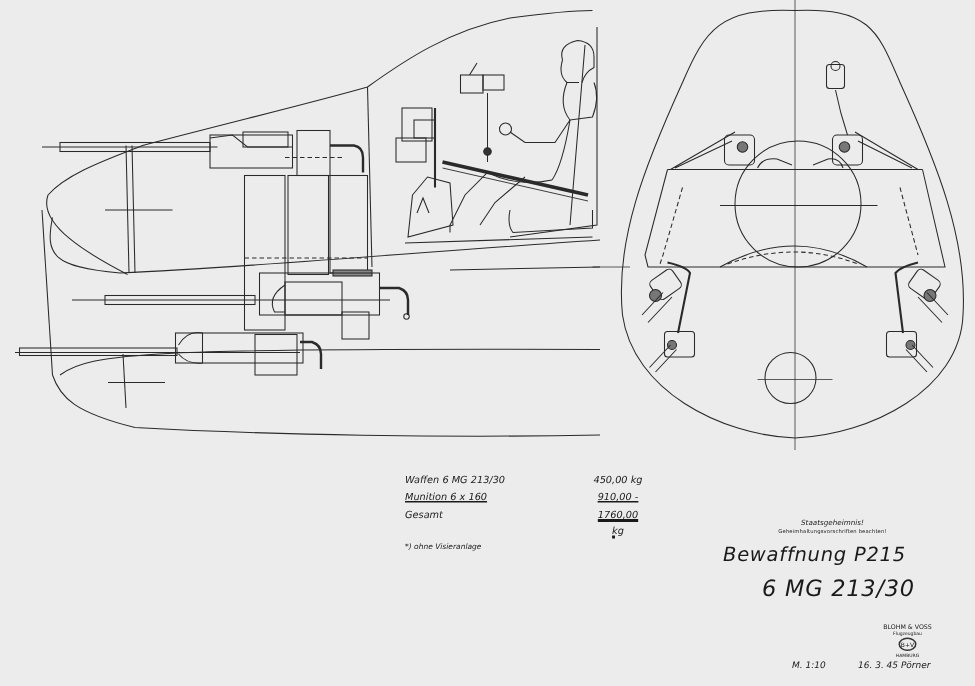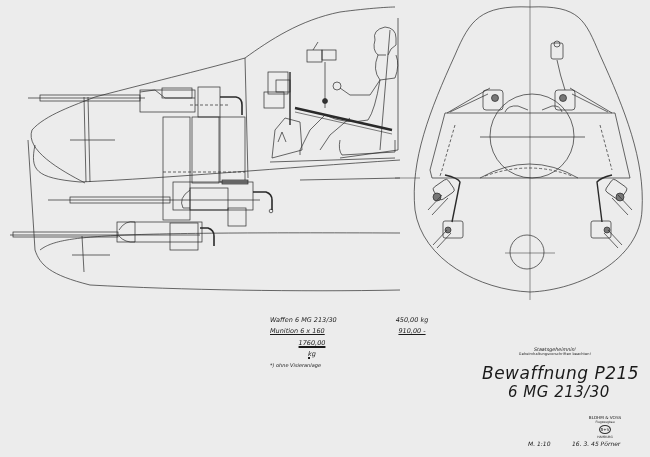--- a/index.html
+++ b/index.html
@@ -18,21 +18,21 @@
   }
   .weights .row { display: flex; }
   .weights .lbl { width: 100px; }
   .weights .val { width: 36px; text-align: center; margin-left: 24px; }
   .weights .note { margin-left: 4px; width: 12px; }
   .weights .u-row .lbl, .weights .u-row .val { text-decoration: underline; }
   .weights .total .val { text-decoration: underline; text-decoration-thickness: 1.5px; }
   .weights .foot { font-size: 5px; margin-top: 1px; }
   .secret { position: absolute; left: 510px; top: 347px; font-size: 4.8px; font-style: italic; text-align: center; width: 90px; }
   .secret .sub { font-size: 3.5px; font-style: normal; letter-spacing: 0.1px; }
-  .title { position: absolute; left: 482px; top: 363px; font-size: 17px; font-style: italic; font-weight: normal; letter-spacing: 0.5px; }
+  .title { position: absolute; left: 482px; top: 363px; font-size: 13px; font-style: italic; font-weight: normal; letter-spacing: 0.5px; }
   .subtitle { position: absolute; left: 508px; top: 383px; font-size: 15px; font-style: italic; letter-spacing: 0.5px; }
   .stamp { position: absolute; left: 580px; top: 415px; width: 50px; text-align: center; font-size: 4.2px; }
   .stamp .logo { display: inline-block; border: 0.7px solid #333; border-radius: 50%; width: 10px; height: 7px; font-size: 4px; line-height: 7px; margin: 1px 0; }
   .scale { position: absolute; left: 528px; top: 440px; font-size: 6px; font-style: italic; }
   .date { position: absolute; left: 572px; top: 440px; font-size: 6px; font-style: italic; }
 </style>
 </head>
 <body>
 
 <svg class="drawing" width="650" height="457" viewBox="0 0 650 457" fill="none" stroke="#2a2a2a" stroke-width="0.7">
@@ -182,20 +182,21 @@
     <span class="lbl">Waffen 6 MG 213/30</span>
     <span class="val">450,00 kg</span>
     <span class="note"></span>
   </div>
   <div class="row u-row">
     <span class="lbl">Munition 6 x 160</span>
     <span class="val">910,00 -</span>
     <span class="note"></span>
   </div>
   <div class="row total" style="margin-top:2px;">
+    <span class="lbl">Gesamt</span>
     <span class="val">1760,00 kg</span>
   </div>
   <div class="foot">*) ohne Visieranlage</div>
 </div>
 
 <div class="secret hand">
   <div>Staatsgeheimnis!</div>
   <div class="sub">Geheimhaltungsvorschriften beachten!</div>
 </div>
 

